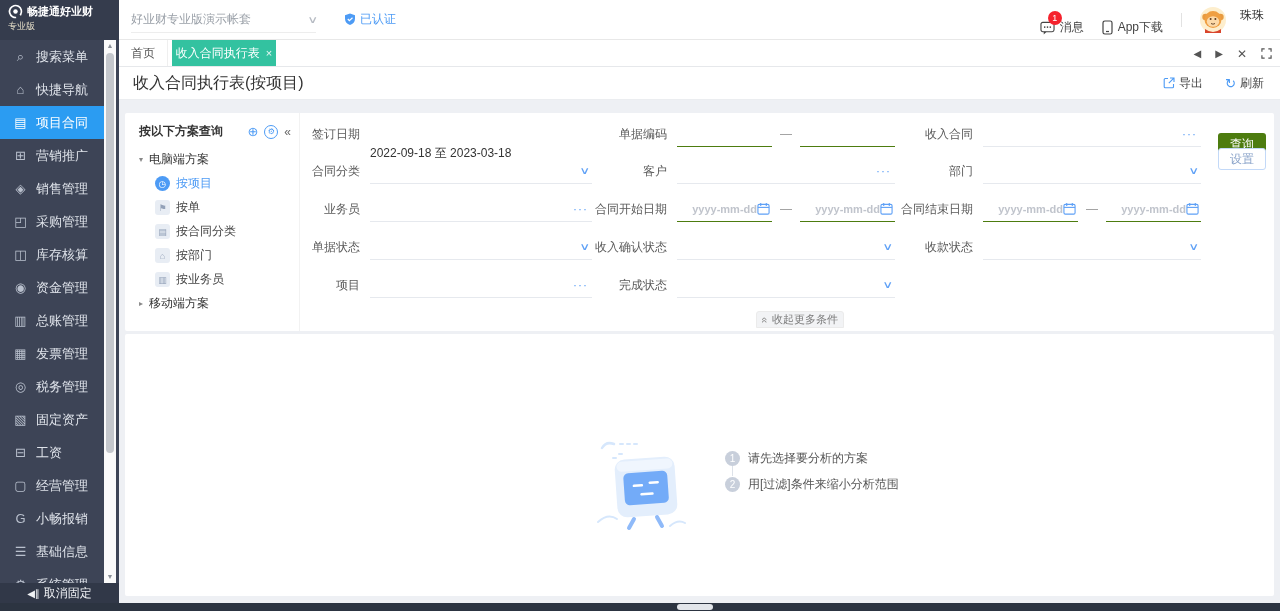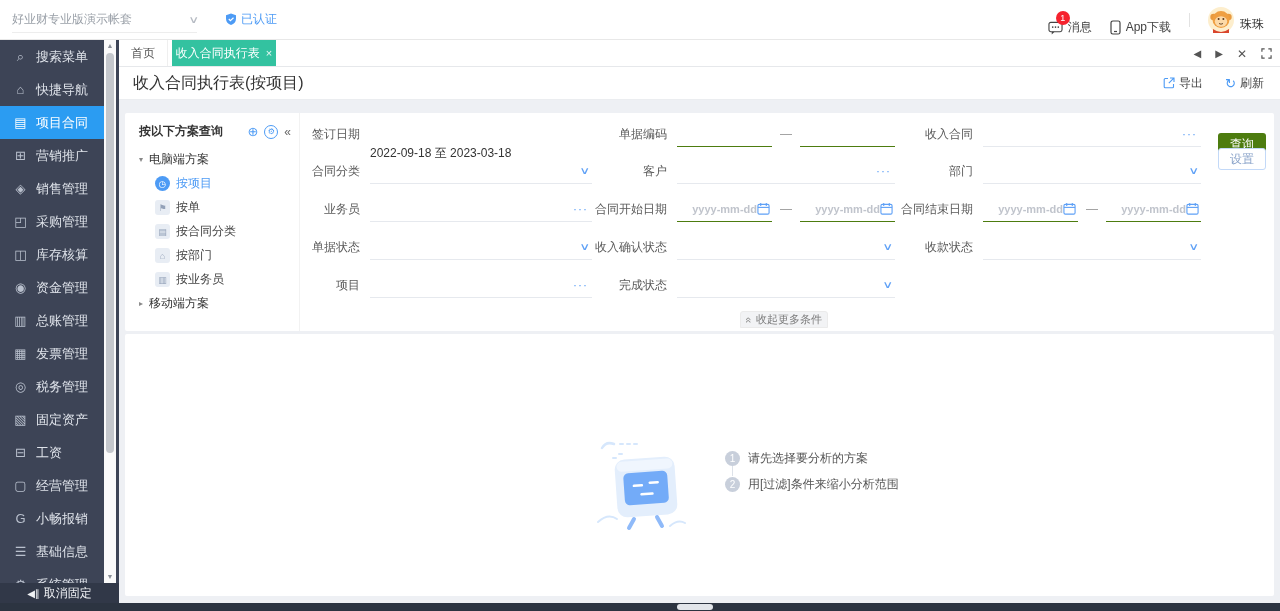--- a/index.html
+++ b/index.html
@@ -13,21 +13,21 @@
   .logo-row { display:flex; align-items:center; gap:4px; }
   .logo-title { font-size:11px; font-weight:bold; color:#fff; white-space:nowrap; }
   .logo-edition { font-size:9px; color:#e4ddc8; margin-top:1px; }
   .account-select { margin-left:12px; width:185px; height:26px; display:flex; align-items:center; justify-content:space-between; border-bottom:1px solid #ededed; color:#9aa0a8; cursor:pointer; }
   .chev-grey { color:#b5bac2; font-size:10px; transform:scaleX(1.5); display:inline-block; }
   .verified { margin-left:28px; display:flex; align-items:center; gap:4px; color:#4d9bf5; cursor:pointer; }
   .top-right { margin-left:auto; display:flex; align-items:center; gap:18px; padding-right:16px; }
   .top-act { display:flex; align-items:center; gap:5px; color:#444; cursor:pointer; position:relative;margin-top:16px; }
   .badge { position:absolute; top:-8px; left:8px; min-width:14px; height:14px; border-radius:8px; background:#f5222d; color:#fff; font-size:9px; display:flex; align-items:center; justify-content:center; padding:0 3px; }
   .top-divider { width:1px; height:14px; background:#e2e2e2; }
-  .user { display:flex; align-items:flex-end; gap:6px; cursor:pointer; }
+  .user { display:flex; align-items:flex-start; gap:14px; cursor:pointer; }
 
   
   .sidebar { position:absolute; left:0; top:40px; width:119px; height:571px; background:#3d4456; overflow:hidden; z-index:20; }
   .side-menu { position:absolute; left:0; top:0; width:104px; }
   .side-item { height:33px; display:flex; align-items:center; padding-left:13px; gap:8px; color:#dfe3ea; font-size:13px; cursor:pointer; white-space:nowrap; }
   .side-item .si-icon { width:15px; color:#b9c0cd; font-size:13px; text-align:center; flex:none; }
   .side-item.active { background:#2b9cf2; color:#fff; width:104px; }
   .side-item.active .si-icon { color:#fff; }
   .side-scroll { position:absolute; right:3px; top:0; width:12px; height:543px; background:#fafafa; }
   .side-scroll .arr { position:absolute; left:0; width:12px; height:12px; color:#8a8f97; font-size:7px; text-align:center; line-height:12px; cursor:pointer; }
@@ -87,41 +87,53 @@
   .fdate { flex:1; height:26px; border-bottom:1px solid #4d7c0f; display:flex; align-items:center; justify-content:flex-end; padding:0 2px; cursor:text;font-weight:bold; }
   .fdate .ph { color:#c0c4cc; font-size:11px; }
   .fdash { margin:0 8px; color:#999; }
   .pills { display:flex; align-items:center; }
   .pill { border:1px solid #ccd9ef; border-radius:9px; color:#5c6b85; font-size:11px; padding:1px 4px; margin-right:3px; white-space:nowrap; cursor:pointer; }
   .pill.solid { background:#4d9bf5; border-color:#4d9bf5; color:#fff; }
   .range-text { position:absolute; left:70px; top:32px; color:#333; }
   .btn { position:absolute; left:918px; width:48px; height:22px; border-radius:3px; display:flex; align-items:center; justify-content:center; font-size:12px; cursor:pointer; }
   .btn-query { top:20px; background:#4d7c0f; color:#fff; }
   .btn-settings { top:35px; background:#fff; border:1px solid #c3d9f8; color:#8aa3c9; }
-  .collapse-bar { position:absolute; left:440px; bottom:3px; width:88px; height:17px; background:#f2f3f5; border:1px solid #ebebeb; border-radius:3px 3px 0 0; display:flex; align-items:center; justify-content:center; gap:4px; color:#7a7a7a; font-size:11px; cursor:pointer; }
+  .collapse-bar { position:absolute; left:456px; bottom:3px; width:88px; height:17px; background:#f2f3f5; border:1px solid #ebebeb; border-radius:3px 3px 0 0; display:flex; align-items:center; justify-content:center; gap:4px; color:#7a7a7a; font-size:11px; cursor:pointer; }
   .up2 { display:inline-block; transform:rotate(90deg); color:#8a8a8a; font-size:11px; }
 
   
   .results-card { position:relative; margin-top:3px; width:1149px; height:262px; background:#fff; border-radius:2px; }
   .empty { position:absolute; left:463px; top:100px; display:flex; }
   .steps { position:relative; margin-left:32px; padding-top:16px; }
   .step { display:flex; align-items:center; gap:8px; margin-bottom:9px; color:#555; }
   .step-num { width:15px; height:15px; border-radius:50%; background:#c8cfdb; color:#fff; font-size:10px; display:flex; align-items:center; justify-content:center; flex:none; }
   .step-line { position:absolute; left:7px; top:32px; width:1px; height:10px; background:#dde2e9; }
 
   
   .hscroll { position:absolute; left:0; bottom:0; width:1280px; height:8px; background:#2c3441; z-index:40; }
   .hscroll-thumb { position:absolute; left:677px; top:1px; width:36px; height:6px; background:#e2e5ea; border-radius:3px; cursor:pointer; }
 </style>
 </head>
 <body>
 
 <div class="app">
 
   <header class="topbar">
+    <div class="logo-block">
+      <div class="logo-row">
+        <span style="display:flex;">
+          <svg width="15" height="15" viewBox="0 0 20 20">
+              <circle cx="10" cy="10" r="8" fill="none" stroke="#fff" stroke-width="2.2" stroke-dasharray="38 6" transform="rotate(120 10 10)"></circle>
+              <circle cx="10" cy="10" r="3" fill="#fff"></circle>
+            </svg>
+        </span>
+        <span class="logo-title">畅捷通好业财</span>
+      </div>
+      <div class="logo-edition">专业版</div>
+    </div>
     <div class="account-select">
       <span>好业财专业版演示帐套</span>
       <span class="chev-grey">∨</span>
     </div>
     <div class="verified">
       <span style="display:flex;">
         <svg width="12" height="13" viewBox="0 0 12 13">
             <path d="M6 .5l5 1.8v3.4c0 3.1-2 5.3-5 6.4-3-1.1-5-3.3-5-6.4V2.3z" fill="#4d9bf5"></path>
             <path d="M3.8 6l1.6 1.6L8.5 4.8" fill="none" stroke="#fff" stroke-width="1.2"></path>
           </svg>

